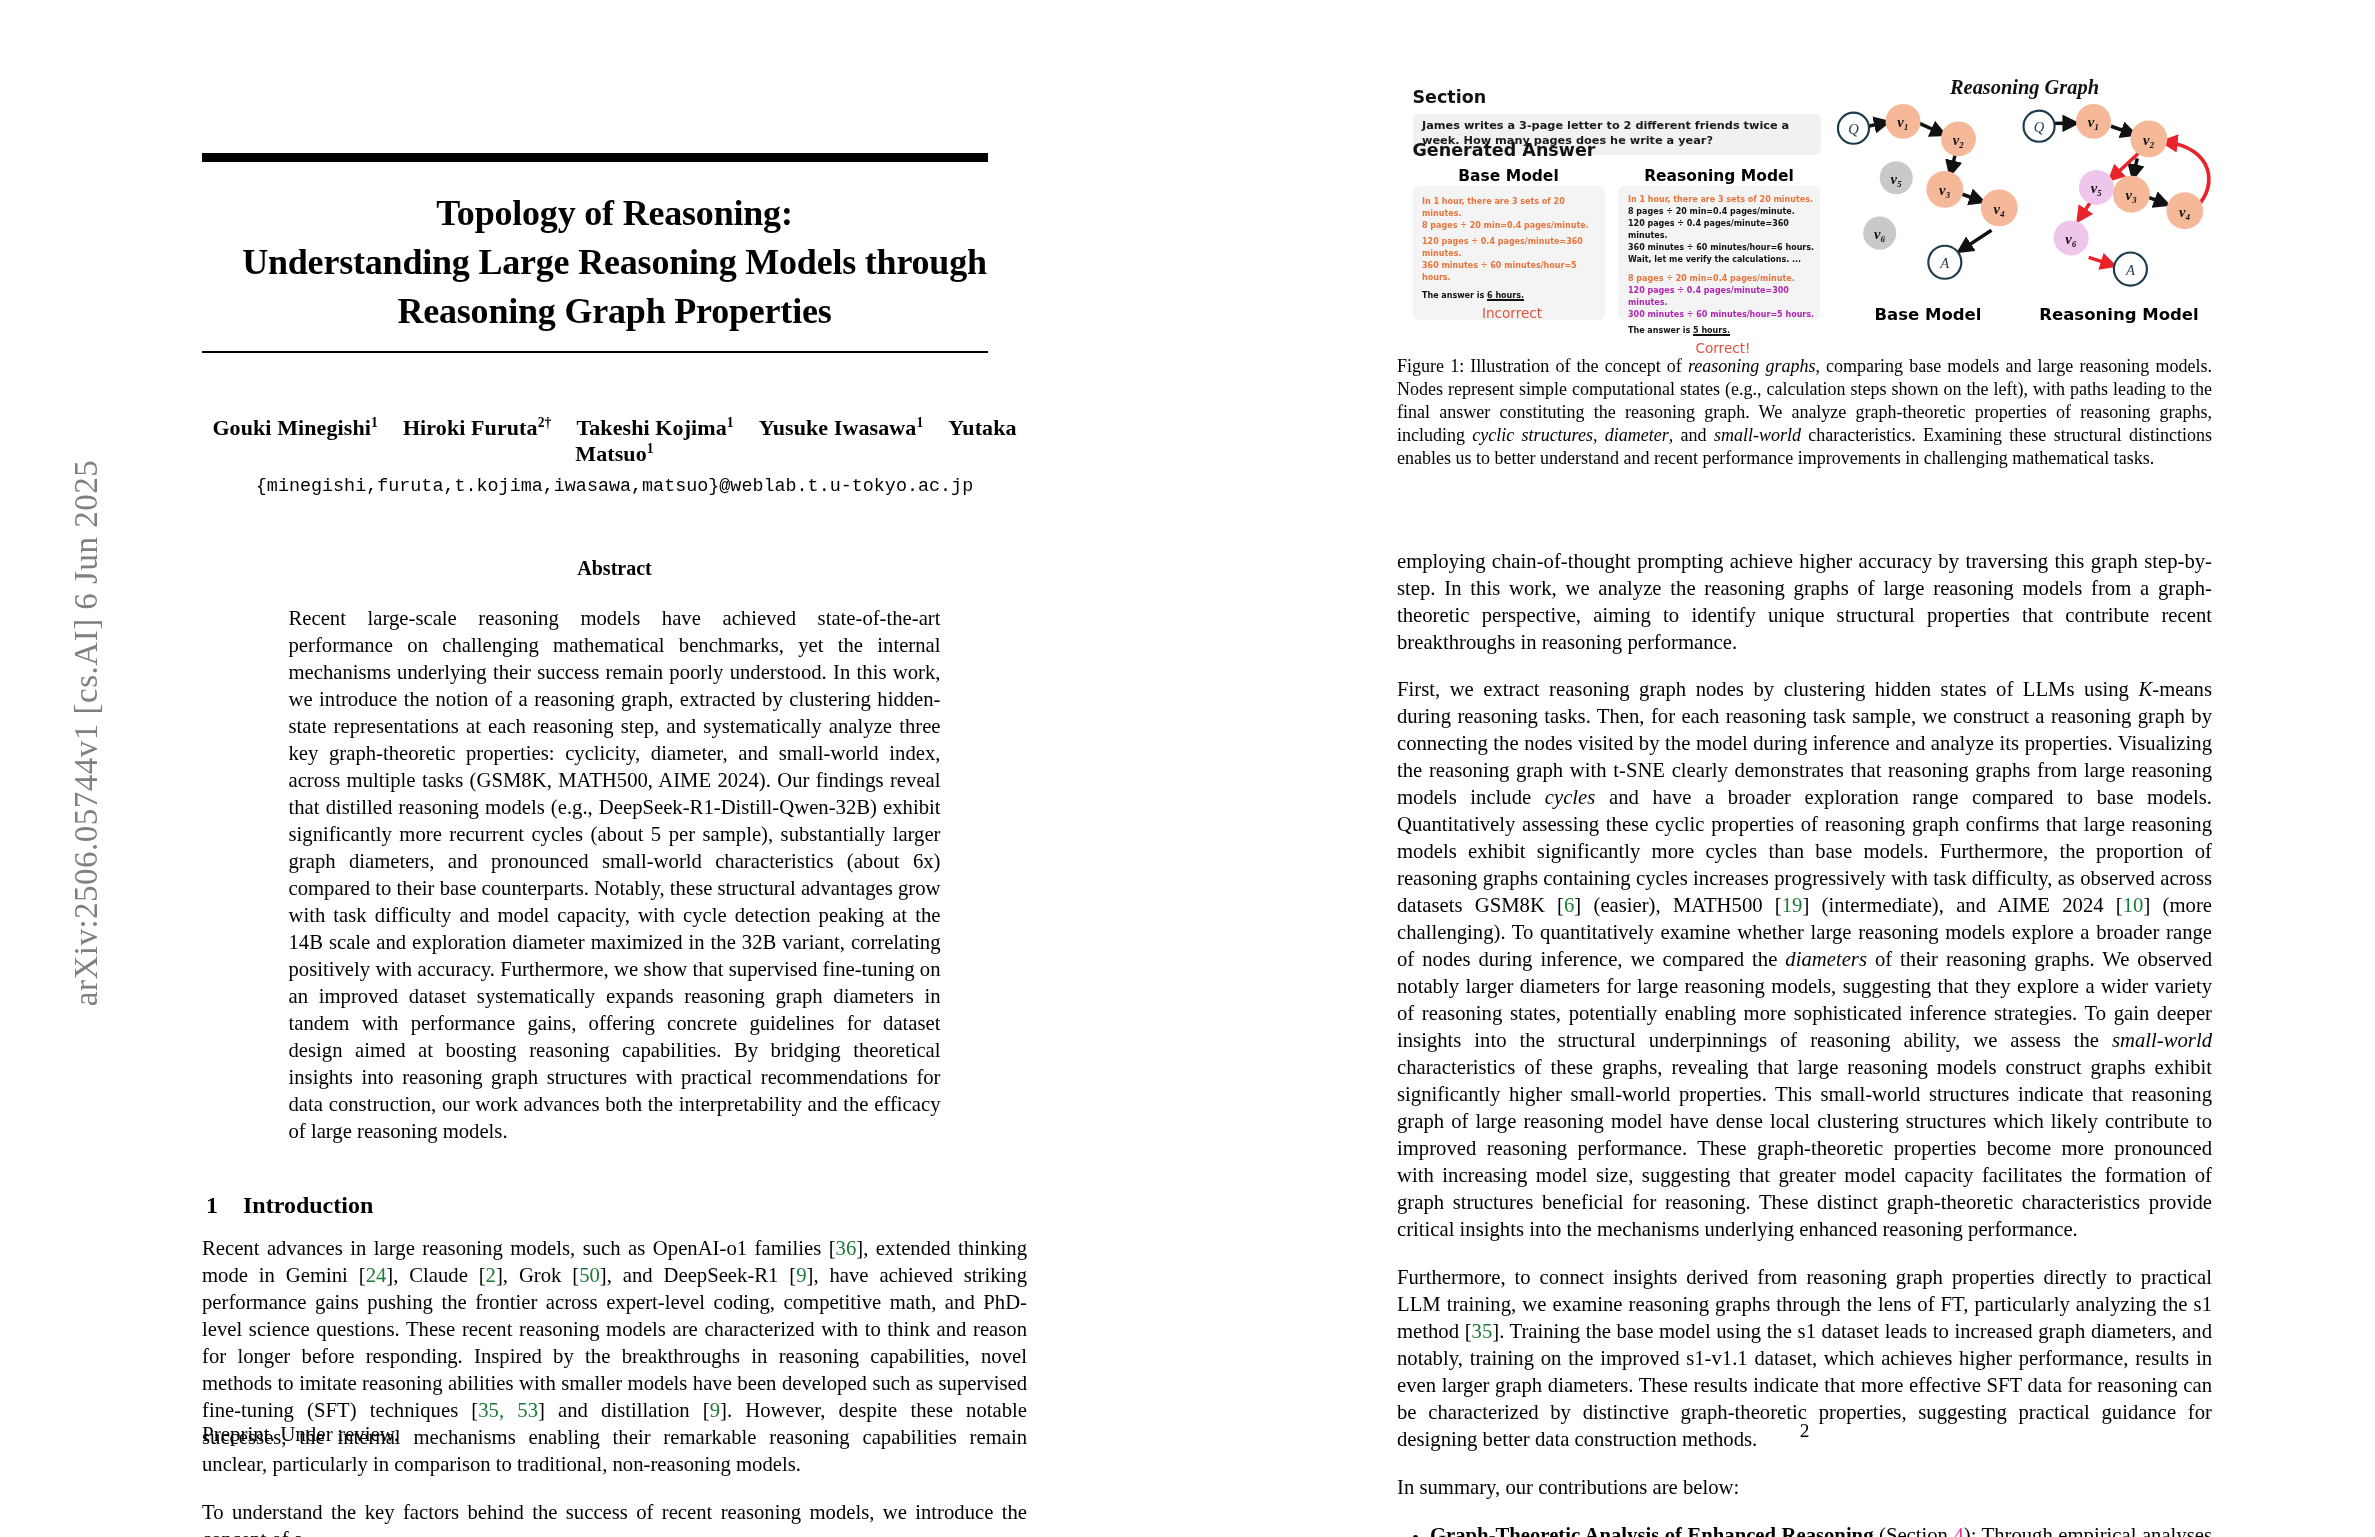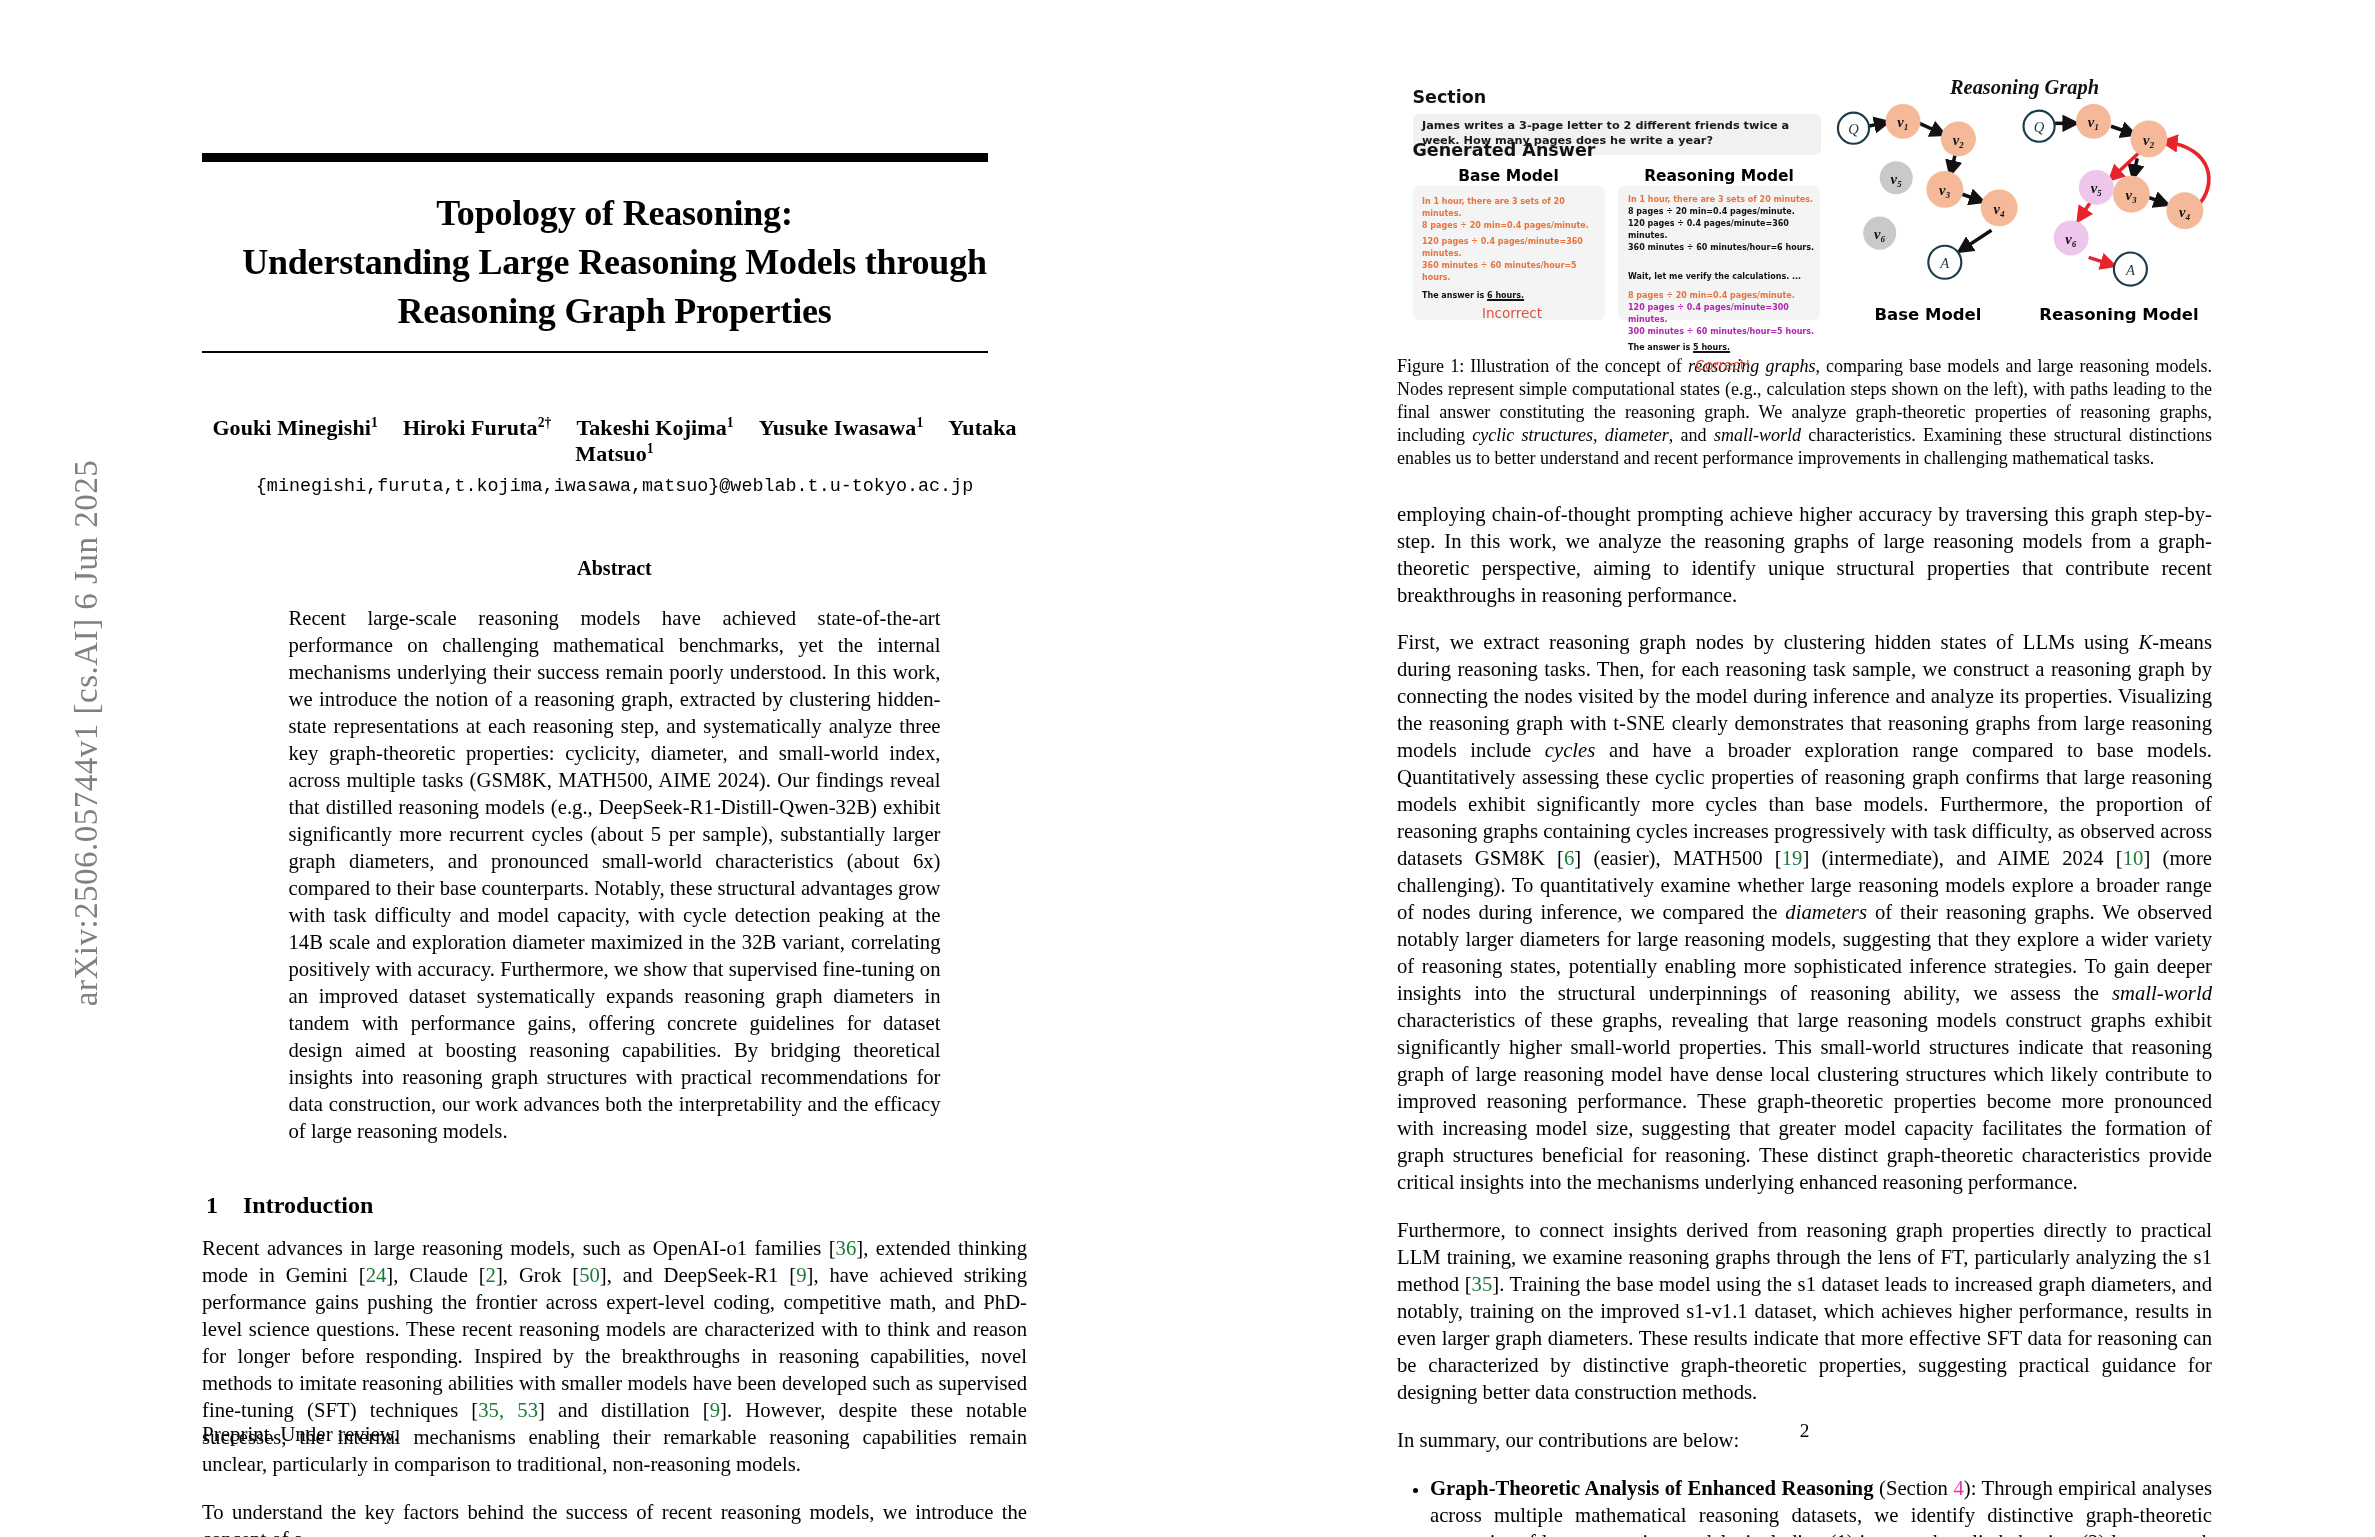--- a/index.html
+++ b/index.html
@@ -162,21 +162,21 @@
         <div class="verdict">Incorrect</div>
       </div>
 
       <div id="reas-title" class="ans-title">Reasoning Model</div>
       <div id="reas-box" class="ans-box"></div>
       <div id="reas-lines" class="ans-lines">
         <div class="c-orange">In 1 hour, there are 3 sets of 20 minutes.</div>
         <div class="c-black">8 pages ÷ 20 min=0.4 pages/minute.</div>
         <div class="c-black">120 pages ÷ 0.4 pages/minute=360 minutes.</div>
         <div class="c-black">360 minutes ÷ 60 minutes/hour=6 hours.</div>
-        <div class="c-black" style="margin-top:17px">Wait, let me verify the calculations. ...</div>
+        <div class="c-black" style="margin-top:0">Wait, let me verify the calculations. ...</div>
         <div class="c-orange" style="margin-top:6.8px">8 pages ÷ 20 min=0.4 pages/minute.</div>
         <div class="c-purple">120 pages ÷ 0.4 pages/minute=300 minutes.</div>
         <div class="c-purple">300 minutes ÷ 60 minutes/hour=5 hours.</div>
         <div class="c-black" style="margin-top:4px"><span>The answer is </span><span class="ul">5 hours.</span></div>
         <div class="verdict">Correct!</div>
       </div>
 
       <div id="graph-panel">
         <div id="rg-title">Reasoning Graph</div>
 
@@ -258,21 +258,21 @@
           </g>
         </svg>
 
         <div id="gm-base" class="gm-label">Base Model</div>
         <div id="gm-reas" class="gm-label">Reasoning Model</div>
       </div>
     </div>
 
     <div id="fig-caption"><span>Figure 1: Illustration of the concept of </span><em>reasoning graphs</em><span>, comparing base models and large reasoning models. Nodes represent simple computational states (e.g., calculation steps shown on the left), with paths leading to the final answer constituting the reasoning graph. We analyze graph-theoretic properties of reasoning graphs, including </span><em>cyclic structures</em><span>, </span><em>diameter</em><span>, and </span><em>small-world</em><span> characteristics. Examining these structural distinctions enables us to better understand and recent performance improvements in challenging mathematical tasks.</span></div>
 
-    <p class="body-p" style="margin-top:31px">employing chain-of-thought prompting achieve higher accuracy by traversing this graph step-by-step. In this work, we analyze the reasoning graphs of large reasoning models from a graph-theoretic perspective, aiming to identify unique structural properties that contribute recent breakthroughs in reasoning performance.</p>
+    <p class="body-p" style="margin-top:78px">employing chain-of-thought prompting achieve higher accuracy by traversing this graph step-by-step. In this work, we analyze the reasoning graphs of large reasoning models from a graph-theoretic perspective, aiming to identify unique structural properties that contribute recent breakthroughs in reasoning performance.</p>
 
     <p class="body-p"><span>First, we extract reasoning graph nodes by clustering hidden states of LLMs using </span><em>K</em><span>-means during reasoning tasks. Then, for each reasoning task sample, we construct a reasoning graph by connecting the nodes visited by the model during inference and analyze its properties. Visualizing the reasoning graph with t-SNE clearly demonstrates that reasoning graphs from large reasoning models include </span><em>cycles</em><span> and have a broader exploration range compared to base models. Quantitatively assessing these cyclic properties of reasoning graph confirms that large reasoning models exhibit significantly more cycles than base models. Furthermore, the proportion of reasoning graphs containing cycles increases progressively with task difficulty, as observed across datasets GSM8K [</span><span class="cite">6</span><span>] (easier), MATH500 [</span><span class="cite">19</span><span>] (intermediate), and AIME 2024 [</span><span class="cite">10</span><span>] (more challenging). To quantitatively examine whether large reasoning models explore a broader range of nodes during inference, we compared the </span><em>diameters</em><span> of their reasoning graphs. We observed notably larger diameters for large reasoning models, suggesting that they explore a wider variety of reasoning states, potentially enabling more sophisticated inference strategies. To gain deeper insights into the structural underpinnings of reasoning ability, we assess the </span><em>small-world</em><span> characteristics of these graphs, revealing that large reasoning models construct graphs exhibit significantly higher small-world properties. This small-world structures indicate that reasoning graph of large reasoning model have dense local clustering structures which likely contribute to improved reasoning performance. These graph-theoretic properties become more pronounced with increasing model size, suggesting that greater model capacity facilitates the formation of graph structures beneficial for reasoning.  These distinct graph-theoretic characteristics provide critical insights into the mechanisms underlying enhanced reasoning performance.</span></p>
 
     <p class="body-p"><span>Furthermore, to connect insights derived from reasoning graph properties directly to practical LLM training, we examine reasoning graphs through the lens of FT, particularly analyzing the s1 method [</span><span class="cite">35</span><span>]. Training the base model using the s1 dataset leads to increased graph diameters, and notably, training on the improved s1-v1.1 dataset, which achieves higher performance, results in even larger graph diameters. These results indicate that more effective SFT data for reasoning can be characterized by distinctive graph-theoretic properties, suggesting practical guidance for designing better data construction methods.</span></p>
 
     <p class="body-p">In summary, our contributions are below:</p>
 
     <ul class="contrib">
       <li><b>Graph-Theoretic Analysis of Enhanced Reasoning</b><span> (Section </span><span class="cite-pink">4</span><span>): Through empirical analyses across multiple mathematical reasoning datasets, we identify distinctive graph-theoretic properties of large reasoning models, including (1) increased cyclic behavior, (2) larger graph diameters, and (3) heightened small-world characteristics. These structural patterns offer key insights into the mechanisms behind recent breakthroughs in the reasoning performance of LLMs, highlighting</span></li>
     </ul>

